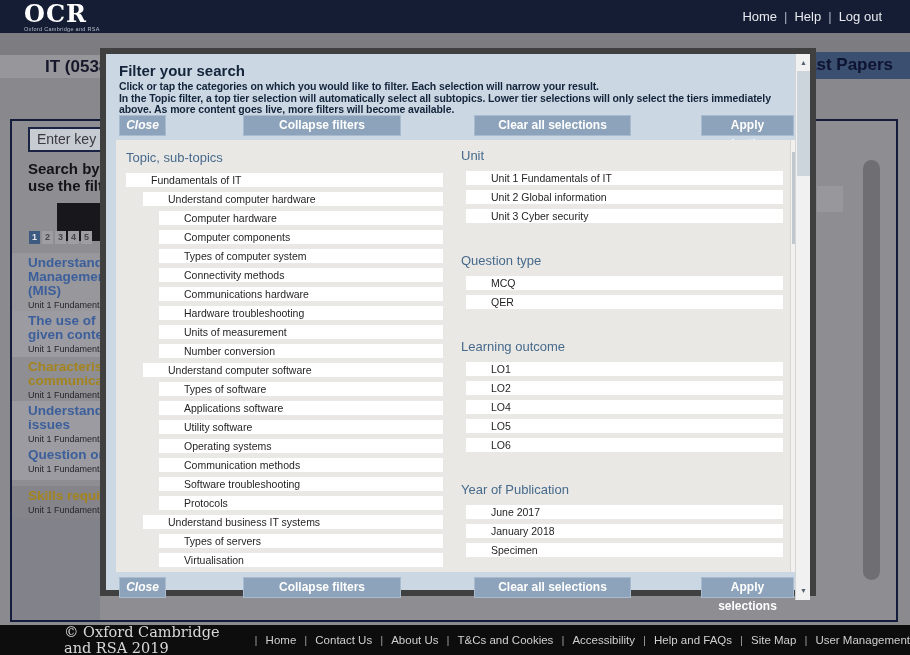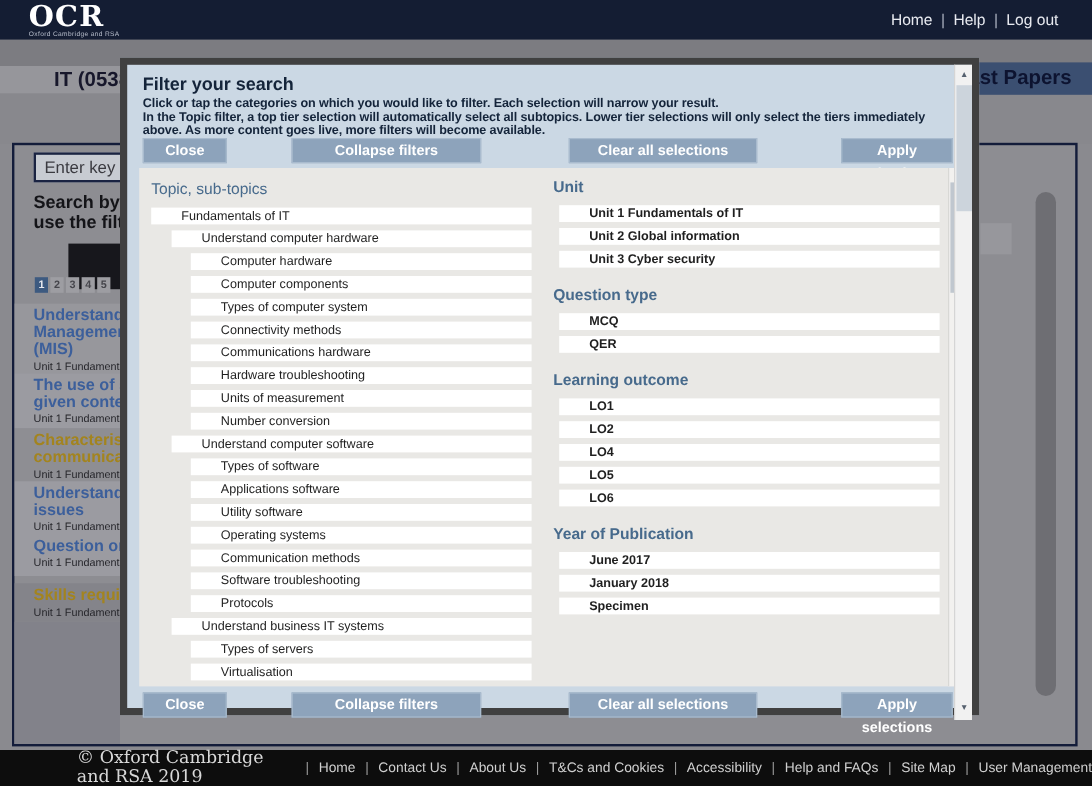--- a/index.html
+++ b/index.html
@@ -58,39 +58,39 @@
   
   .modal { position:absolute; left:100px; top:48px; width:716px; height:548px; background:#cbd8e4;
     border:6px solid #404040; z-index:10; }
   .modal-title { position:absolute; left:13px; top:8px; font-size:15px; font-weight:bold; color:#14243a; }
   .modal-desc { position:absolute; left:13px; top:27px; width:678px; font-size:10.5px; font-weight:bold;
     color:#14243a; line-height:11.5px; letter-spacing:-0.1px; }
 
   .mbtn { position:absolute; height:21px; background:#8da3bb; border:1px solid #a9bbce;
     color:#ffffff; font-weight:bold; font-size:12px; text-align:center; line-height:19px; cursor:pointer;
     font-family:"Liberation Sans", sans-serif; }
-  .btn-close    { left:13px;  width:70px; }
+  .btn-close    { left:13px;  width:47px;font-style:italic; }
   .btn-collapse { left:137px; width:158px; }
   .btn-clear    { left:368px; width:157px; }
   .btn-apply    { left:595px; width:93px; }
   .btn-row-top .mbtn { top:61px; }
   .btn-row-bottom .mbtn { top:523px; }
 
   .inner-panel { position:absolute; left:10px; top:86px; width:688px; height:432px;
     background:#e9e8e5; overflow:hidden; }
   .col-left  { position:absolute; left:10px;  top:10px; width:317px; }
   .col-right { position:absolute; left:345px; top:8px;  width:322px; }
   .filter-heading { font-size:13px; color:#476a8c; margin-bottom:8px; }
   .bar { height:14px; background:#ffffff; color:#1f1f1f; font-size:10.5px; line-height:14px;
     padding-left:25px; margin-bottom:5px; white-space:nowrap; overflow:hidden; cursor:pointer; }
   .tier-1 { margin-left:0; }
   .tier-2 { margin-left:17px; }
   .tier-3 { margin-left:33px; }
   .col-right .bar { margin-left:5px; }
-  .filter-group { margin-bottom:15px;font-weight:bold; }
+  .filter-group { margin-bottom:30px; }
 
   
   .inner-scroll { position:absolute; right:0; top:0; width:14px; height:432px; background:#f2f1ef;
     border-left:1px solid #d8d8d5; }
   .inner-scroll .arrow { position:absolute; left:0; width:14px; height:12px; font-size:7px; color:#44505e;
     text-align:center; line-height:12px; cursor:pointer; }
   .inner-scroll .arrow-up { top:0; }
   .inner-scroll .arrow-down { bottom:0; }
   .inner-scroll .thumb { position:absolute; left:1px; top:12px; width:12px; height:92px;
     background:#c0c7cf; cursor:pointer; }

